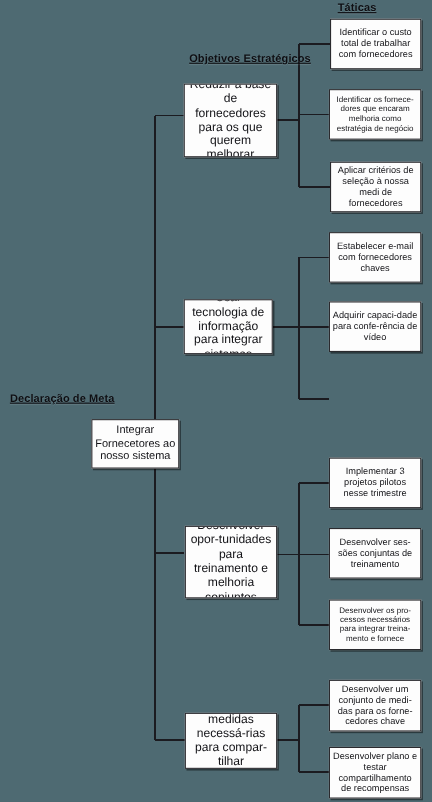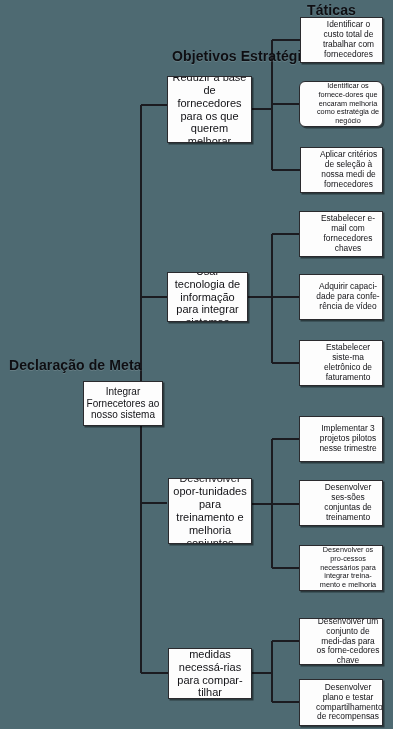--- a/index.html
+++ b/index.html
@@ -23,24 +23,25 @@
     left: 0;
     top: 0;
     width: 393px;
     height: 729px;
     pointer-events: none;
   }
   .col-header {
     position: absolute;
     color: #0e0e12;
     font-weight: bold;
-    font-size: 14px;
+    font-size: 10px;
     letter-spacing: 0.1px;
     white-space: nowrap;
     text-shadow: 0 1px 0 rgba(255,255,255,0.13);
+    text-decoration: underline;
   }
   .node {
     position: absolute;
     background: #fdfdfd;
     border: 1px solid #2a2a2e;
     box-sizing: border-box;
     display: flex;
     align-items: center;
     justify-content: center;
     text-align: center;
@@ -49,21 +50,21 @@
     padding: 1px 2px;
     line-height: 1.18;
     overflow: hidden;
   }
   .node span {
     display: block;
     width: 100%;
   }
   .node.goal      { font-size: 10px; margin-left: 48px; }
   .node.objective { font-size: 11px; }
-  .node.tactic    { font-size: 8.4px; padding-left: 16px; }
+  .node.tactic    { font-size: 8.4px; }
   .node.tactic.small { font-size: 7.3px; }
 </style>
 </head>
 <body>
 
 <div id="diagram">
 
   <svg class="edges" viewBox="0 0 393 729" xmlns="http://www.w3.org/2000/svg">
     <g stroke="#1b1b20" stroke-width="1.6" fill="none" shape-rendering="crispEdges">
 
@@ -124,50 +125,47 @@
   </div>
 
   <div class="node objective" style="left:168px; top:648px; width:84px; height:51px;">
     <span>Desenvolver as medidas necessá-rias para compar-tilhar recompensas</span>
   </div>
 
   <div class="node tactic" style="left:300px; top:17px; width:83px; height:46px;">
     <span>Identificar o custo total de trabalhar com fornecedores</span>
   </div>
 
-  <div class="node tactic small" style="left:299px; top:81px; width:84px; height:46px;border-radius:6px;">
+  <div class="node tactic small" style="left:299px; top:81px; width:84px; height:46px;">
     <span>Identificar os fornece-dores que encaram melhoria como estratégia de negócio</span>
   </div>
 
   <div class="node tactic" style="left:300px; top:147px; width:83px; height:46px;">
     <span>Aplicar critérios de seleção à nossa medi de fornecedores</span>
   </div>
 
   <div class="node tactic" style="left:299px; top:211px; width:84px; height:46px;">
     <span>Estabelecer e-mail com fornecedores chaves</span>
   </div>
 
   <div class="node tactic" style="left:299px; top:274px; width:84px; height:46px;">
     <span>Adquirir capaci-dade para confe-rência de vídeo</span>
   </div>
 
-  <div class="node tactic" style="left:299px; top:340px; width:84px; height:46px;">
-    <span>Estabelecer siste-ma eletrônico de faturamento</span>
-  </div>
 
   <div class="node tactic" style="left:299px; top:416px; width:84px; height:46px;">
     <span>Implementar 3 projetos pilotos nesse trimestre</span>
   </div>
 
   <div class="node tactic" style="left:299px; top:480px; width:84px; height:46px;">
     <span>Desenvolver ses-sões conjuntas de treinamento</span>
   </div>
 
   <div class="node tactic small" style="left:299px; top:545px; width:84px; height:46px;">
-    <span>Desenvolver os pro-cessos necessários para integrar treina-mento e melhoria</span>
+    <span>Desenvolver os pro-cessos necessários para integrar treina-mento e fornece</span>
   </div>
 
   <div class="node tactic" style="left:299px; top:618px; width:84px; height:47px;">
     <span>Desenvolver um conjunto de medi-das para os forne-cedores chave</span>
   </div>
 
   <div class="node tactic" style="left:299px; top:679px; width:84px; height:47px;">
     <span>Desenvolver plano e testar compartilhamento de recompensas</span>
   </div>
 

